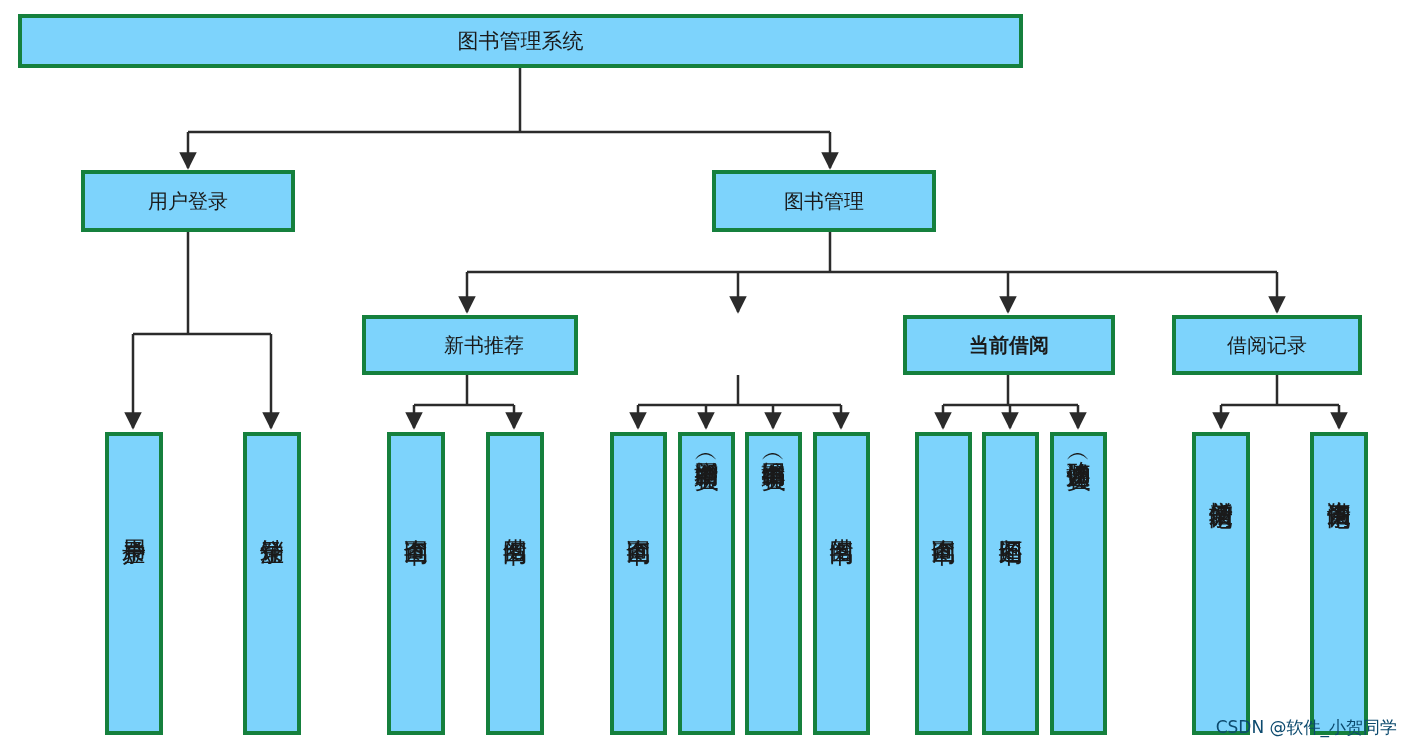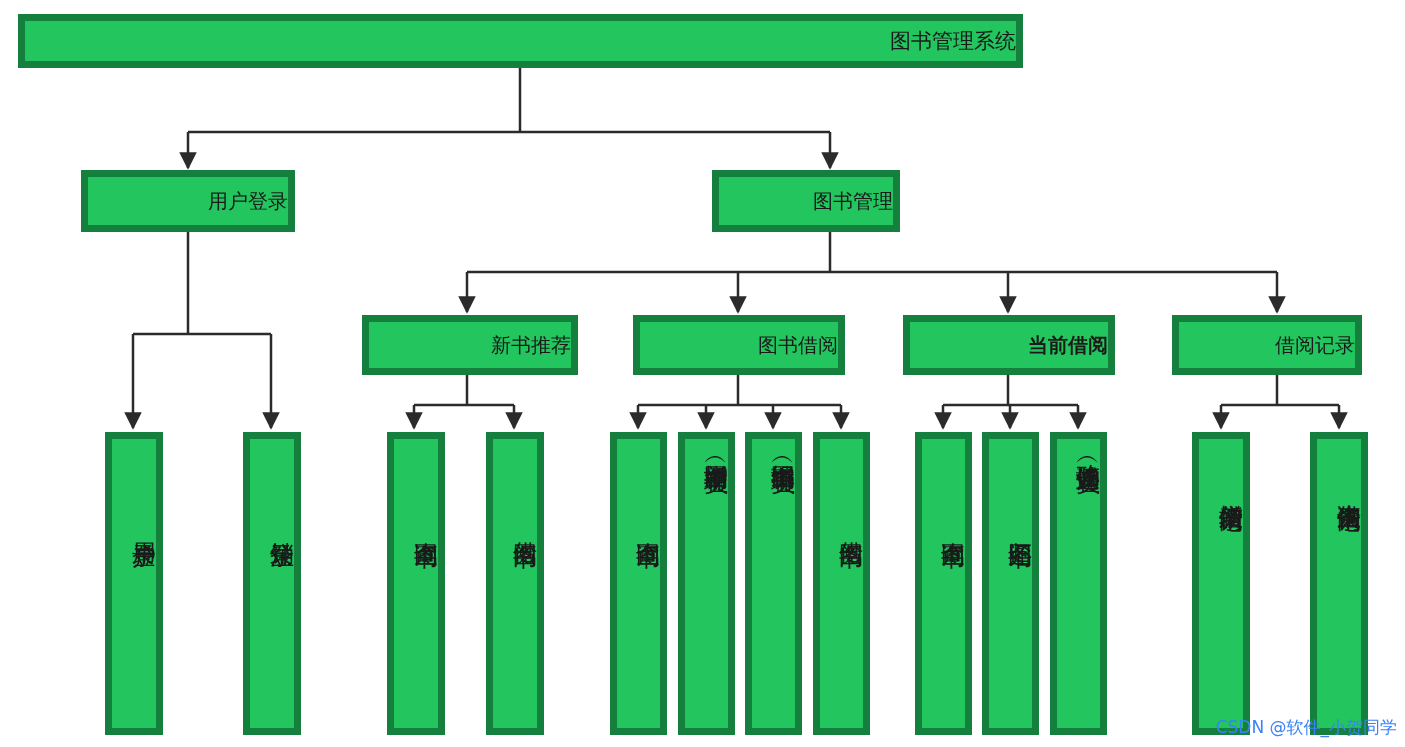--- a/index.html
+++ b/index.html
@@ -13,25 +13,25 @@
   #canvas {
     position: relative;
     width: 1405px;
     height: 747px;
     background: #ffffff;
     overflow: hidden;
   }
   .node {
     position: absolute;
     box-sizing: border-box;
-    background: #22c55e;
-    border: 7px solid #15803d;
+    background: #7dd3fc;
+    border: 4px solid #15803d;
     display: flex;
     align-items: center;
-    justify-content: flex-end;
+    justify-content: center;
   }
   .node .lbl {
     color: #1a1a1a;
     text-align: center;
     line-height: 1.15;
     white-space: nowrap;
   }
   
   .root .lbl { font-size: 21px; }
   
@@ -61,21 +61,21 @@
     top: 0;
     width: 1405px;
     height: 747px;
     pointer-events: none;
   }
   .watermark {
     position: absolute;
     right: 8px;
     bottom: 8px;
     font-size: 17px;
-    color: #3b82f6;
+    color: #0c4a6e;
     white-space: nowrap;
     font-family: "DejaVu Sans", "Liberation Sans", sans-serif;
   }
 </style>
 </head>
 <body>
 
 <div id="canvas">
 
   <svg class="edges" viewBox="0 0 1405 747">
@@ -131,30 +131,27 @@
     </g>
   </svg>
 
   <div class="node root" style="left:18px; top:14px; width:1005px; height:54px;">
     <span class="lbl">图书管理系统</span>
   </div>
 
   <div class="node hbox" style="left:81px; top:170px; width:214px; height:62px;">
     <span class="lbl">用户登录</span>
   </div>
-  <div class="node hbox" style="left:712px; top:170px; width:188px; height:62px;">
+  <div class="node hbox" style="left:712px; top:170px; width:224px; height:62px;">
     <span class="lbl">图书管理</span>
   </div>
 
   <div class="node hbox" style="left:362px; top:315px; width:216px; height:60px;padding-left:28px;">
     <span class="lbl">新书推荐</span>
   </div>
-  <div class="node hbox" style="left:633px; top:315px; width:212px; height:60px;">
-    <span class="lbl">图书借阅</span>
-  </div>
   <div class="node hbox" style="left:903px; top:315px; width:212px; height:60px;font-weight:bold;">
     <span class="lbl">当前借阅</span>
   </div>
   <div class="node hbox" style="left:1172px; top:315px; width:190px; height:60px;">
     <span class="lbl">借阅记录</span>
   </div>
 
   <div class="node leaf mid" style="left:105px; top:432px; width:58px; height:303px;">
     <span class="lbl">用户登录</span>
   </div>

